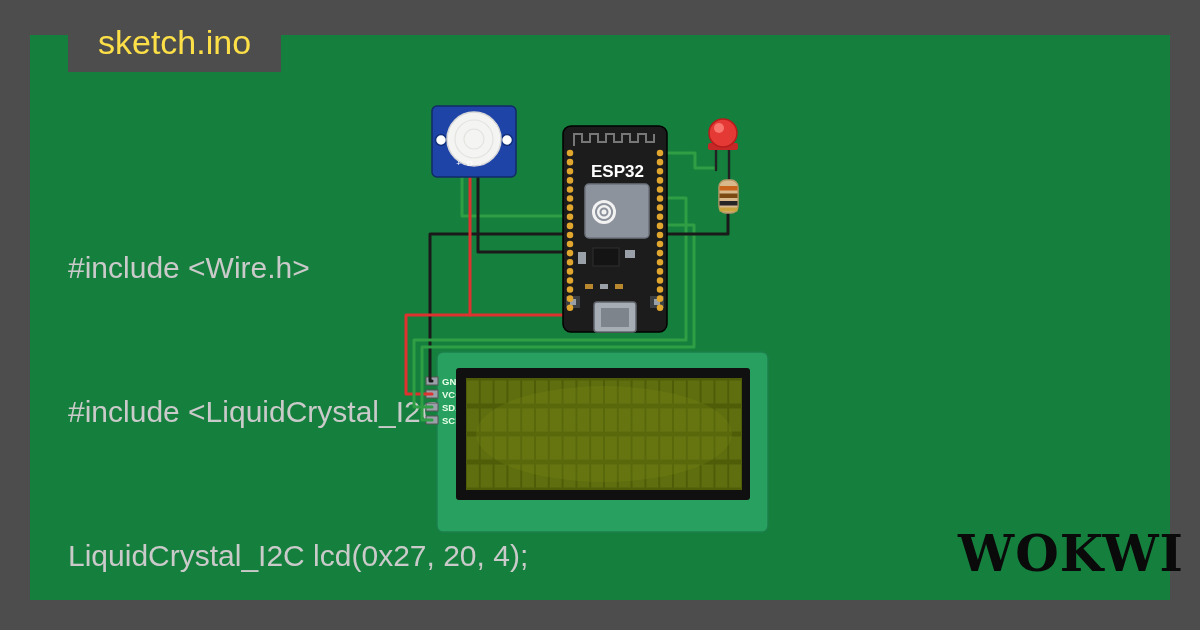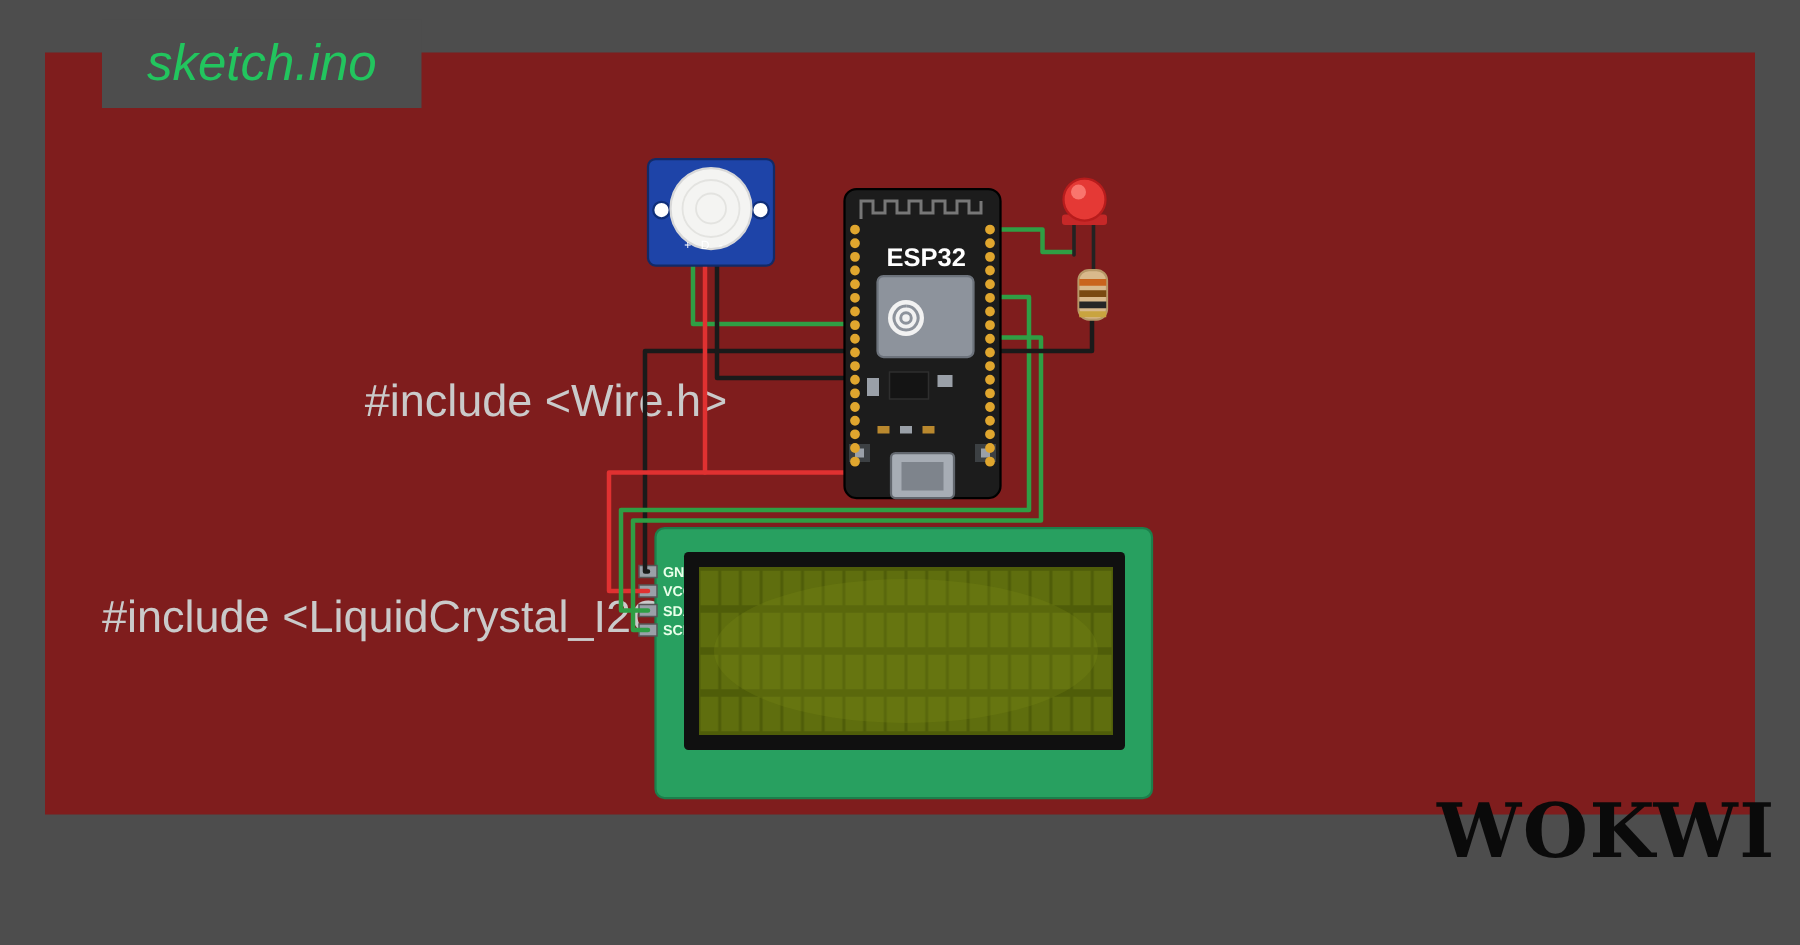--- a/index.html
+++ b/index.html
@@ -2,27 +2,27 @@
 <html><head>
 <meta charset="utf-8">
 <style>
   html,body{margin:0;padding:0;}
   body{
     width:1200px;height:630px;position:relative;overflow:hidden;
     background:#4d4d4d;
     font-family:"Liberation Sans",sans-serif;
   }
   .card{
-    position:absolute;left:30px;top:35px;width:1140px;height:508px;
-    background:#7f1d1d;overflow:hidden;z-index:1;text-align:right;
+    position:absolute;left:30px;top:35px;width:1140px;height:565px;
+    background:#15803d;overflow:hidden;z-index:1;
   }
   .tab{
     position:absolute;left:68px;top:13px;height:59px;line-height:59px;
-    padding:0 30px;background:#4d4d4d;color:#22c55e;
-    font-size:34px;z-index:3;white-space:nowrap;font-style:italic;
+    padding:0 30px;background:#4d4d4d;color:#fde047;
+    font-size:34px;z-index:3;white-space:nowrap;
   }
   .code{
     position:absolute;left:38px;top:113px;
     color:#cacaca;font-size:30px;line-height:48px;white-space:pre;
   }
   .code-line{height:48px;}
   .circuit-svg{position:absolute;left:0;top:0;width:1200px;height:630px;z-index:2;}
   .wire{fill:none;stroke-width:3;stroke-linejoin:round;stroke-linecap:round;}
   .leg{fill:none;stroke-width:2.4;stroke-linecap:round;}
   .logo{
@@ -32,20 +32,21 @@
   }
   svg text{font-family:"Liberation Sans",sans-serif;}
 </style>
 </head>
 <body>
 
 <div class="card">
   <div class="code">
     <div class="code-line">#include &lt;Wire.h&gt;</div>
     <div class="code-line">#include &lt;LiquidCrystal_I2C.h&gt;</div>
+    <div class="code-line">LiquidCrystal_I2C lcd(0x27, 20, 4);</div>
     
     
     
     
     
     
     
   </div>
 </div>
 

